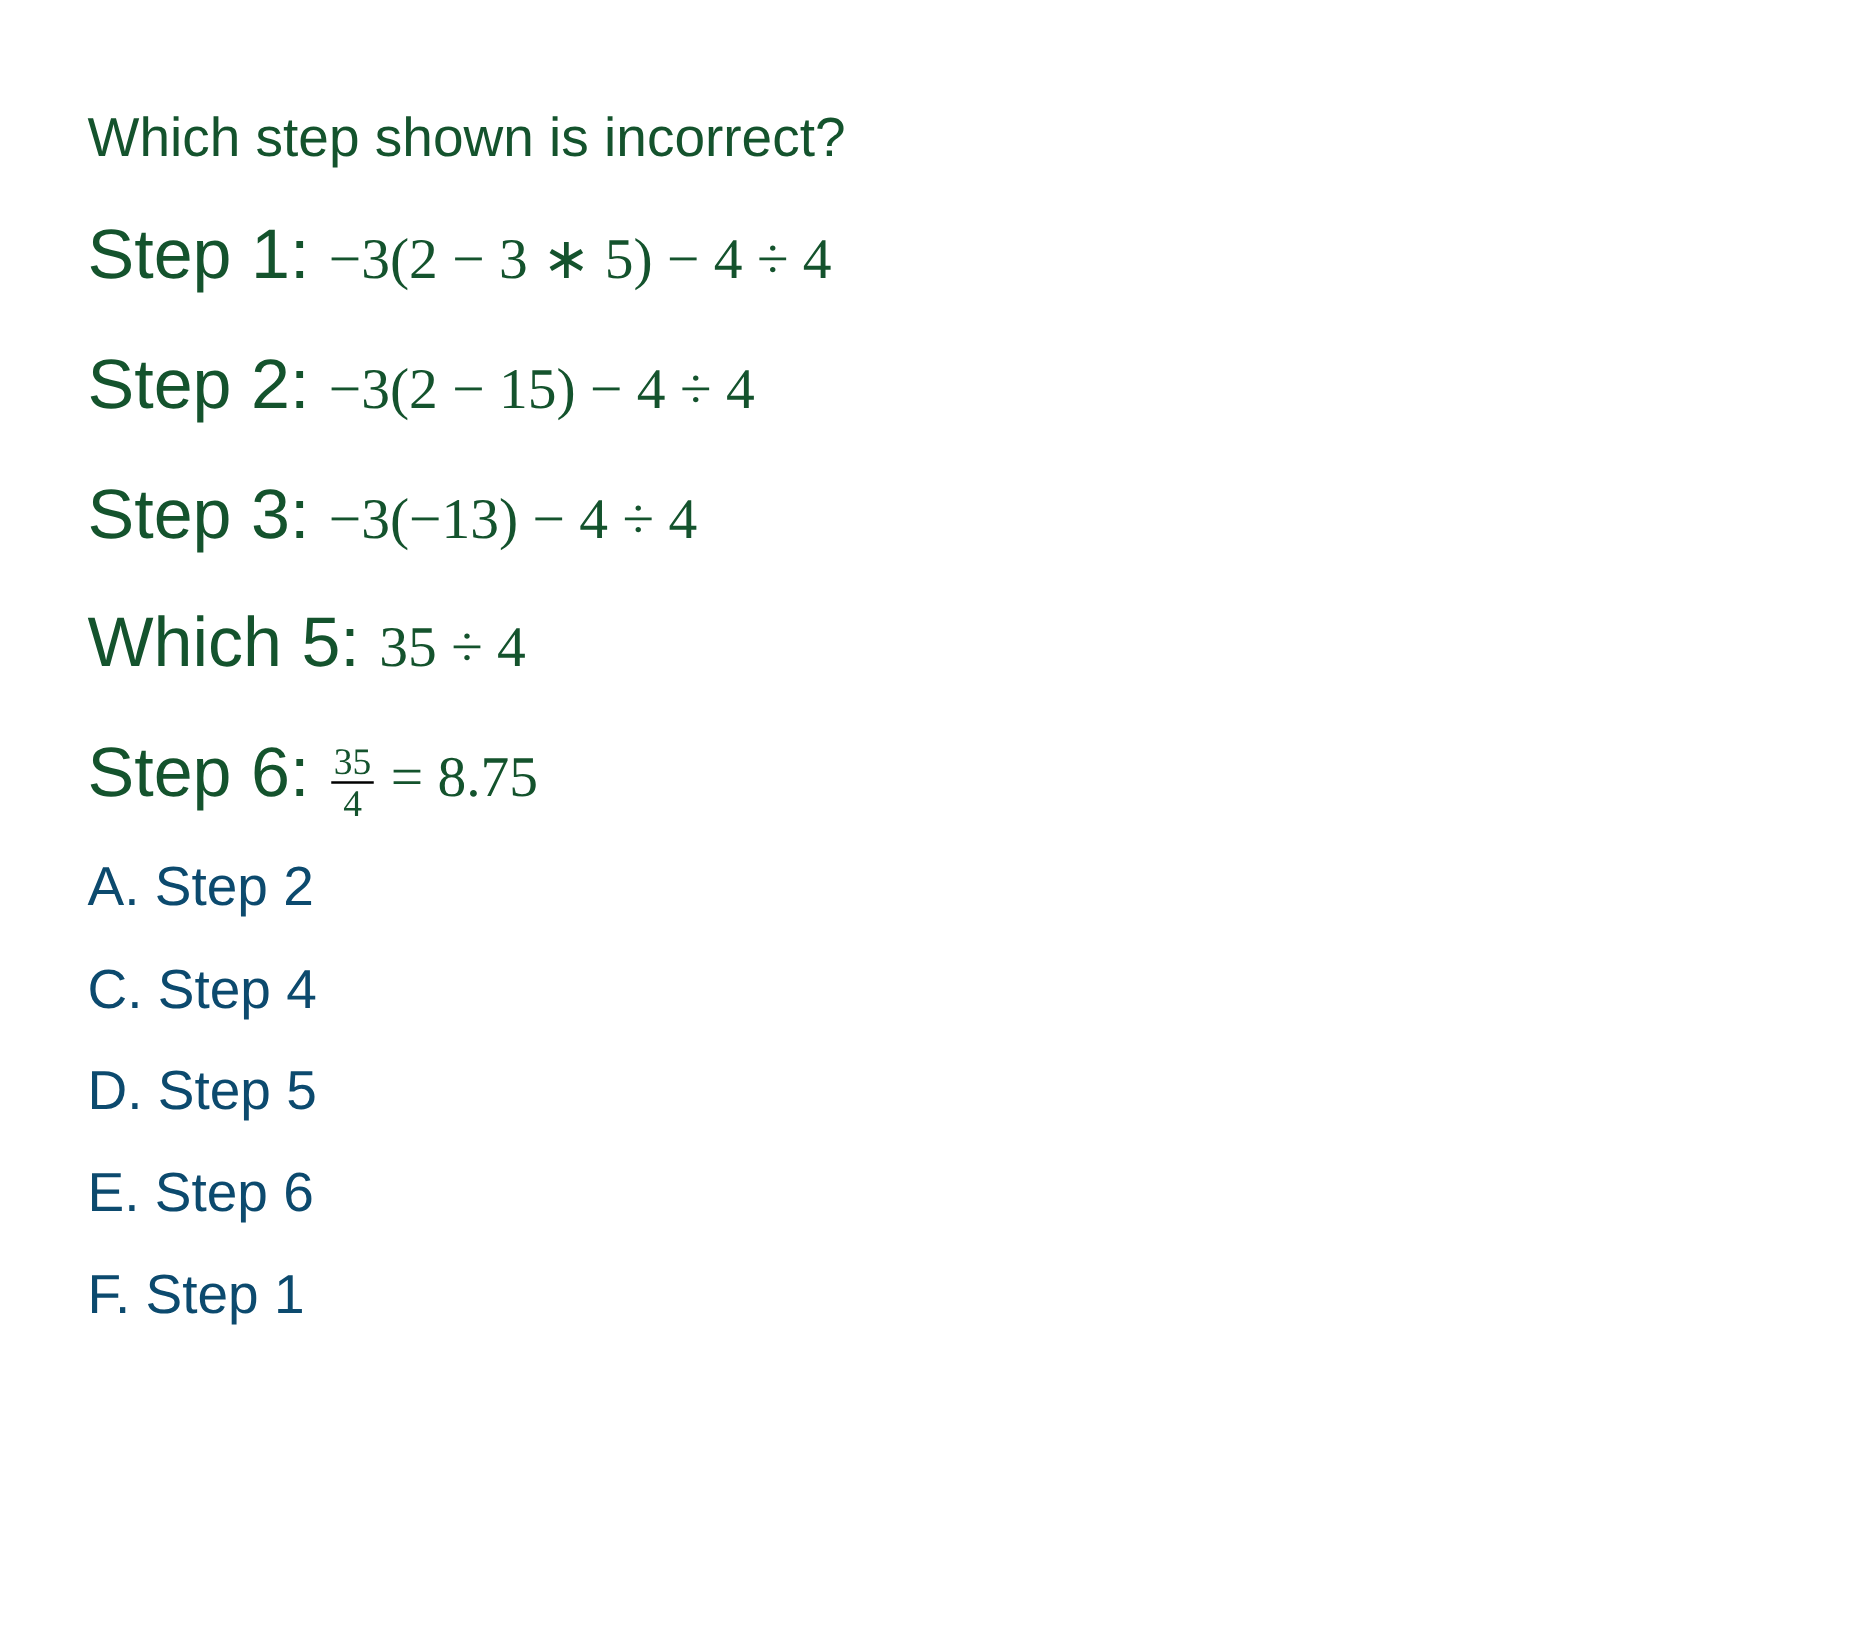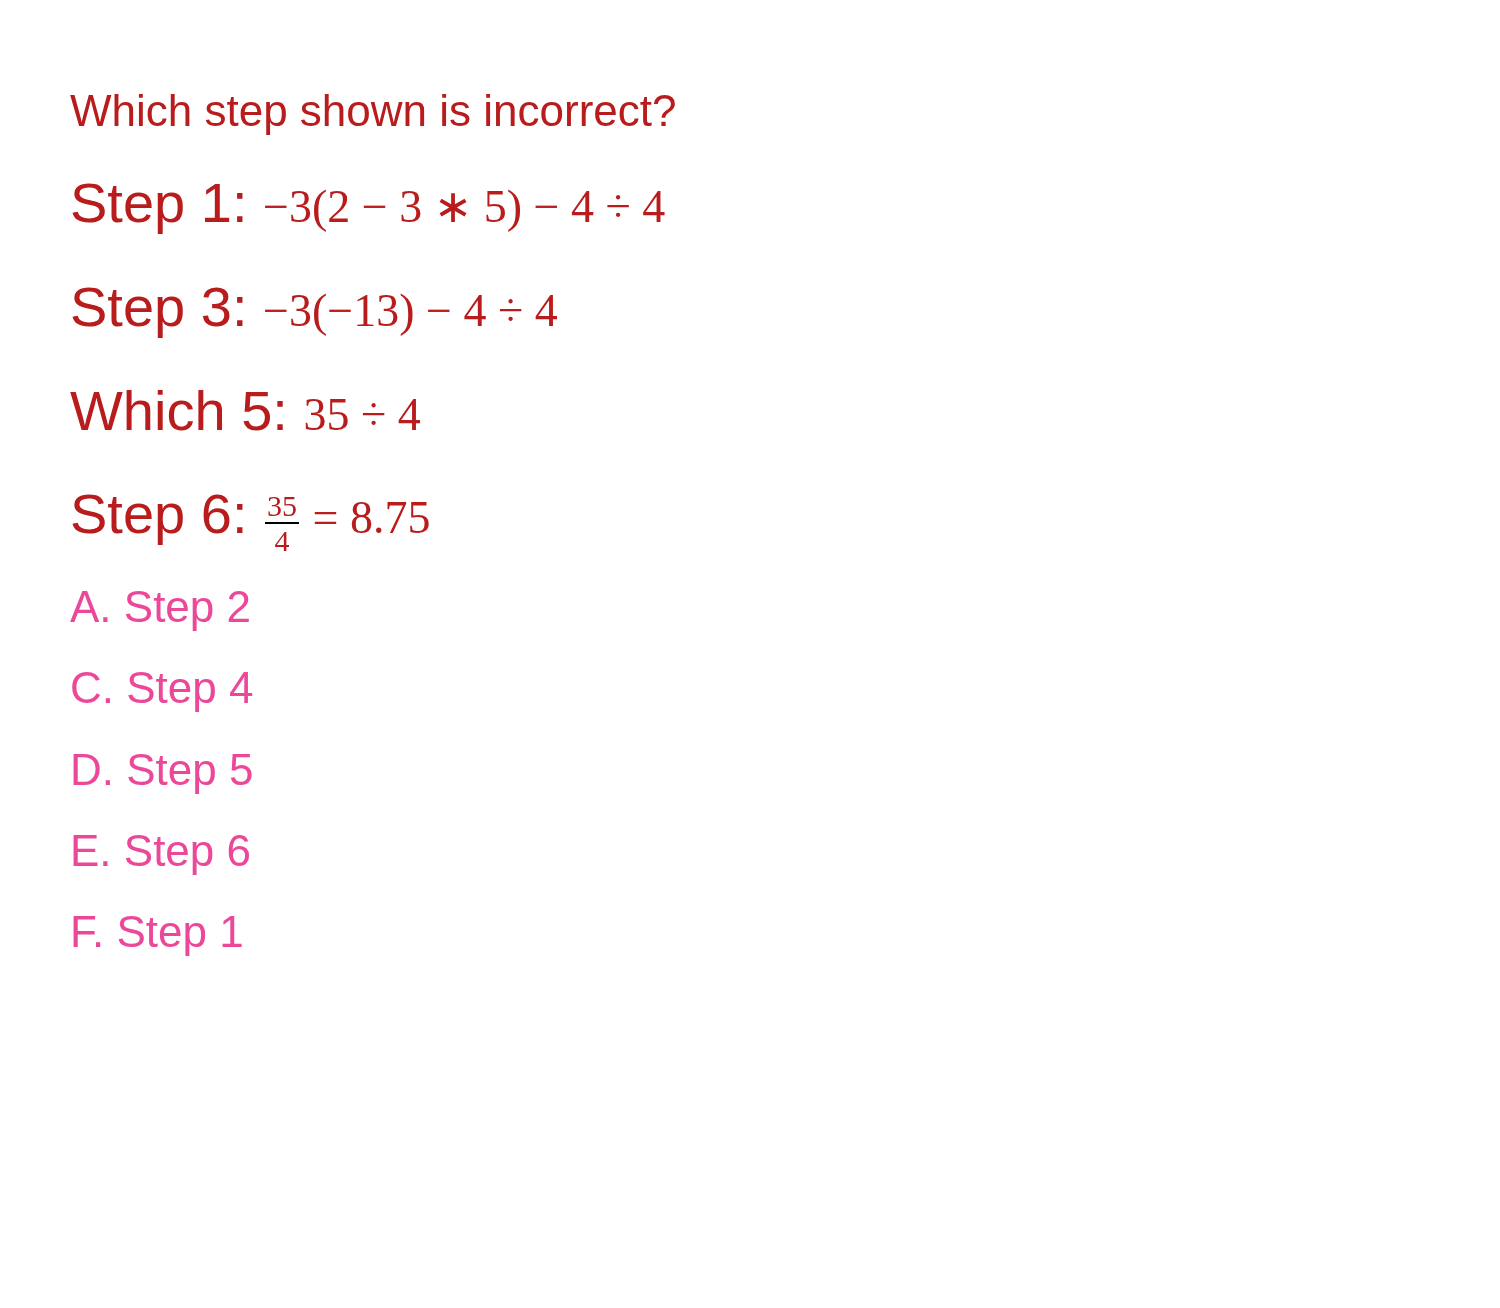--- a/index.html
+++ b/index.html
@@ -9,21 +9,21 @@
       font-family: -apple-system, BlinkMacSystemFont, "Segoe UI", Helvetica, Arial, sans-serif;
       width: 1500px;
       height: 1308px;
     }
     .container {
       padding: 70px 70px 0 70px;
     }
     .line {
       font-size: 44px;
       line-height: 1.85;
-      color: #b91c1c;
+      color: #14532d;
       white-space: nowrap;
     }
     .math {
       font-family: Liberation Serif, serif;
       font-size: 46px;
     }
     .label-prefix {
       font-family: -apple-system, BlinkMacSystemFont, "Segoe UI", Helvetica, Arial, sans-serif;
       font-size: 56px;
     }
@@ -44,33 +44,36 @@
     }
     .frac .den {
       display: block;
       font-size: 30px;
       padding: 1px 2px 0 2px;
       line-height: 1.05;
     }
     .choice {
       font-size: 44px;
       line-height: 1.85;
-      color: #ec4899;
+      color: #0c4a6e;
     }
   </style>
 </head>
 <body>
 
 <div class="container">
   <div class="line">Which step shown is incorrect?</div>
 
   <div class="line">
     <span class="label-prefix">Step 1:  </span><span class="math">−3(2 − 3 ∗ 5) − 4 ÷ 4</span>
   </div>
 
+  <div class="line">
+    <span class="label-prefix">Step 2:  </span><span class="math">−3(2 − 15) − 4 ÷ 4</span>
+  </div>
 
   <div class="line">
     <span class="label-prefix">Step 3:  </span><span class="math">−3(−13) − 4 ÷ 4</span>
   </div>
 
 
   <div class="line">
     <span class="label-prefix">Which 5:  </span><span class="math">35 ÷ 4</span>
   </div>
 

